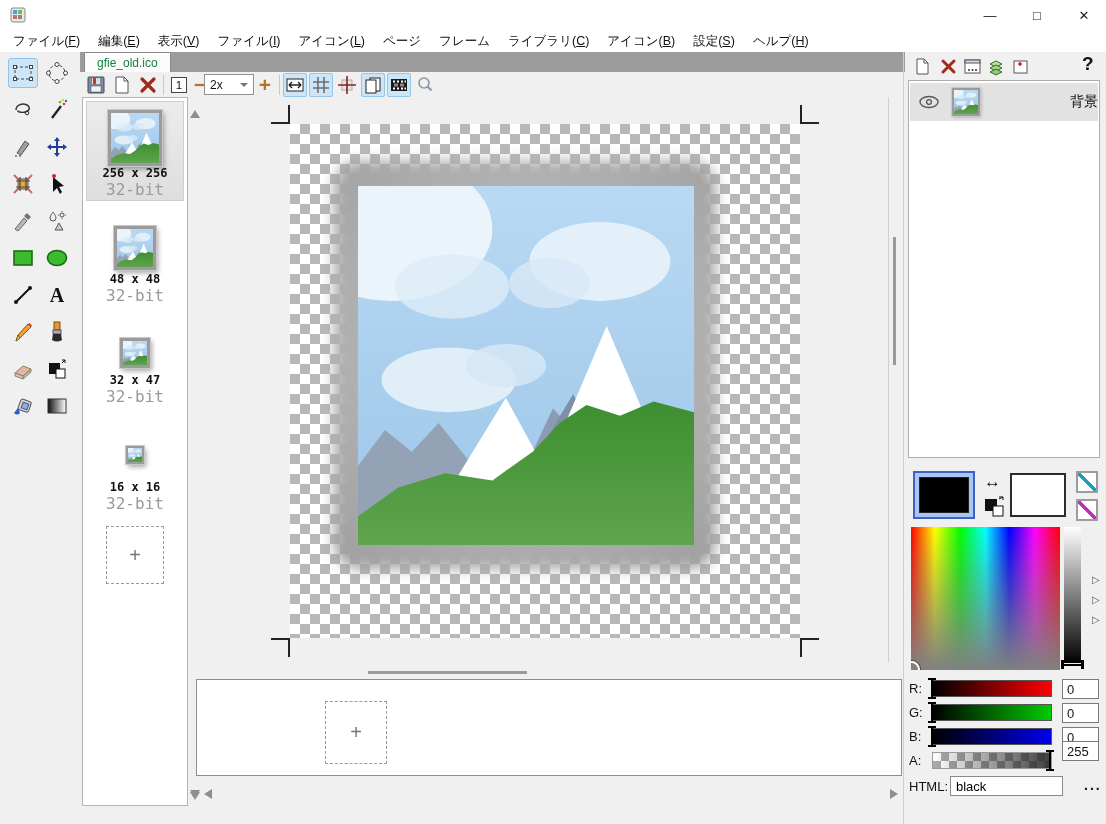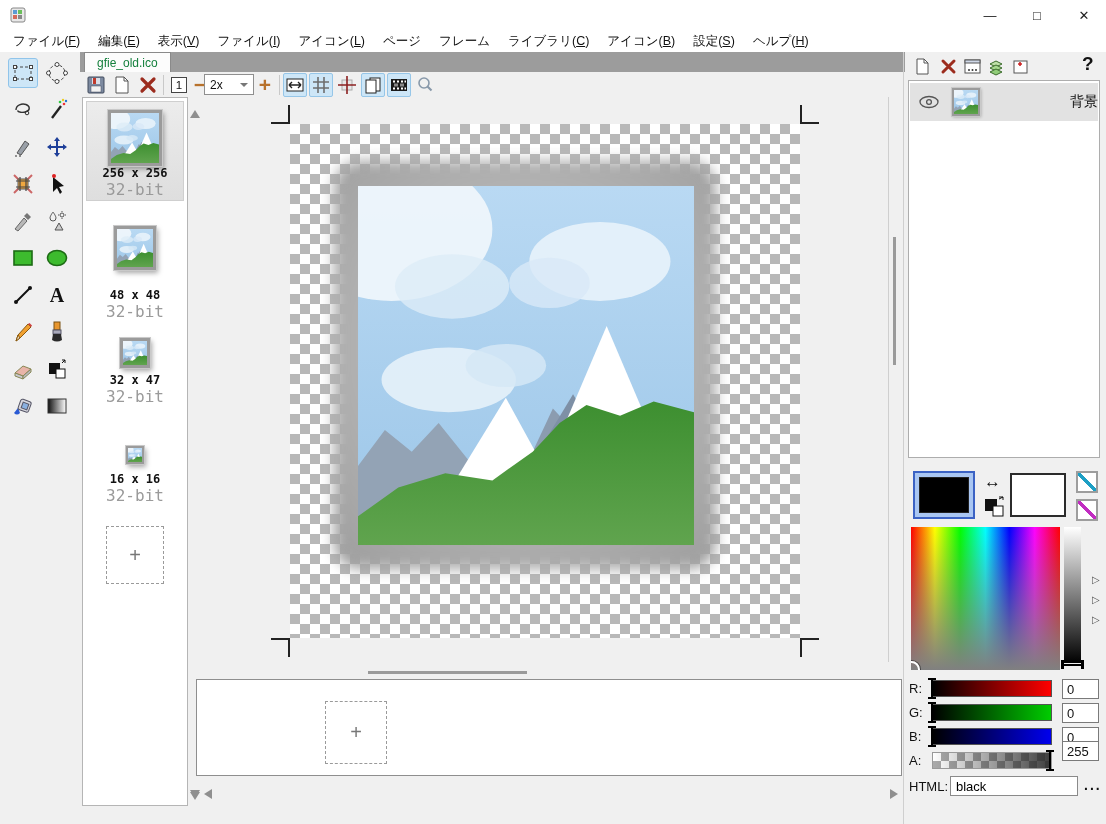--- a/index.html
+++ b/index.html
@@ -95,21 +95,21 @@
   .ibeam .b { left:0; top:19px; width:8px; height:2px; }
   .ibeam .c { left:3px; top:0; width:2px; height:21px; }
   #alpha-track { background-color:#fff;
     background-image:
       linear-gradient(to right, rgba(40,40,40,0) 0%, rgba(40,40,40,0.9) 100%),
       linear-gradient(45deg,#aaa 25%,transparent 25%,transparent 75%,#aaa 75%),
       linear-gradient(45deg,#aaa 25%,transparent 25%,transparent 75%,#aaa 75%);
     background-size:100% 100%, 16px 16px, 16px 16px;
     background-position:0 0, 0 0, 8px 8px; }
   #html-label { left:909px; top:779px; font-size:13px; color:#111; }
-  #html-input { left:950px; top:776px; width:128px; height:20px; border:1px solid #8a8a8a; background:#fff; font-size:13px; padding:0 5px; font-family:"Liberation Sans",sans-serif; }
+  #html-input { left:950px; top:776px; width:113px; height:20px; border:1px solid #8a8a8a; background:#fff; font-size:13px; padding:0 5px; font-family:"Liberation Sans",sans-serif; }
   #more-btn { left:1084px; top:777px; font-size:14px; font-weight:bold; letter-spacing:2px; color:#111; }
 
   .divider { background:#cfcfcf; }
 </style>
 </head>
 <body>
 
 <svg width="0" height="0" style="position:absolute">
   <defs>
     <linearGradient id="skyg" x1="0" y1="0" x2="0" y2="1">
@@ -453,39 +453,39 @@
       </div>
     <div class="psize">256 x 256</div>
     <div class="pdepth">32-bit</div>
   </div>
   <div class="page-item" style="top:122px;height:90px;padding-top:6px">
     <div class="thumb" style="width:42px;height:44px">
         <svg>
           <use href="#landscape"></use>
         </svg>
       </div>
-    <div class="psize" style="margin-top:18px">48 x 48</div>
+    <div class="psize" style="margin-top:2px">48 x 48</div>
     <div class="pdepth">32-bit</div>
   </div>
   <div class="page-item" style="top:232px;height:80px;padding-top:8px">
     <div class="thumb" style="width:30px;height:30px">
         <svg>
           <use href="#landscape"></use>
         </svg>
       </div>
     <div class="psize" style="margin-top:5px">32 x 47</div>
     <div class="pdepth">32-bit</div>
   </div>
   <div class="page-item" style="top:338px;height:72px;padding-top:10px">
     <div class="thumb" style="width:18px;height:18px;border-width:2px">
         <svg>
           <use href="#landscape"></use>
         </svg>
       </div>
-    <div class="psize" style="margin-top:8px">16 x 16</div>
+    <div class="psize" style="margin-top:16px">16 x 16</div>
     <div class="pdepth">32-bit</div>
   </div>
   <div class="abs add-box" style="left:23px;top:428px;width:58px;height:58px">+</div>
 </div>
 <div class="abs tri down" style="left:190px;top:792px"></div>
 
 <div class="abs divider" style="left:888px;top:97px;width:1px;height:565px"></div>
 <div class="abs" id="checker"></div>
 <div class="abs" id="img-frame"></div>
 <div class="abs" id="img-landscape">

